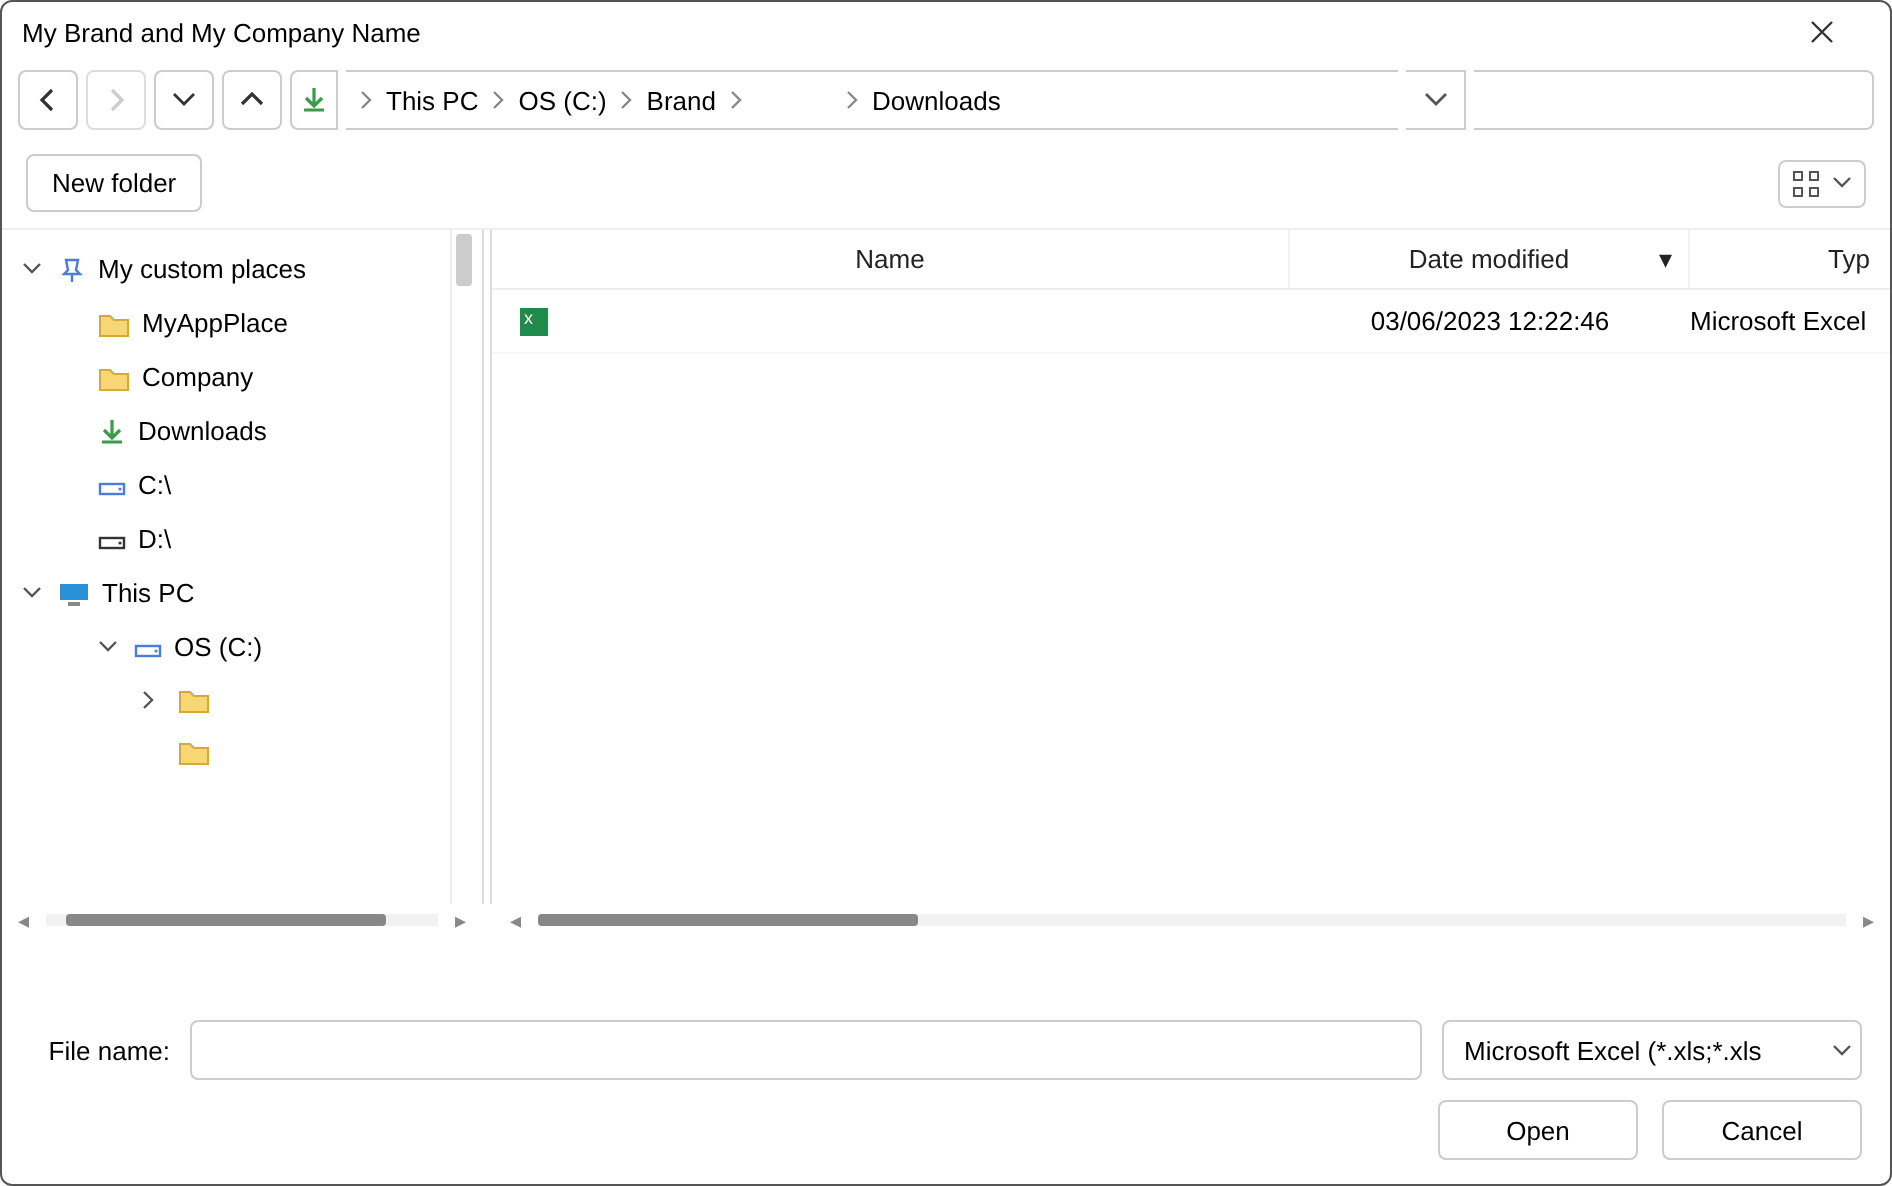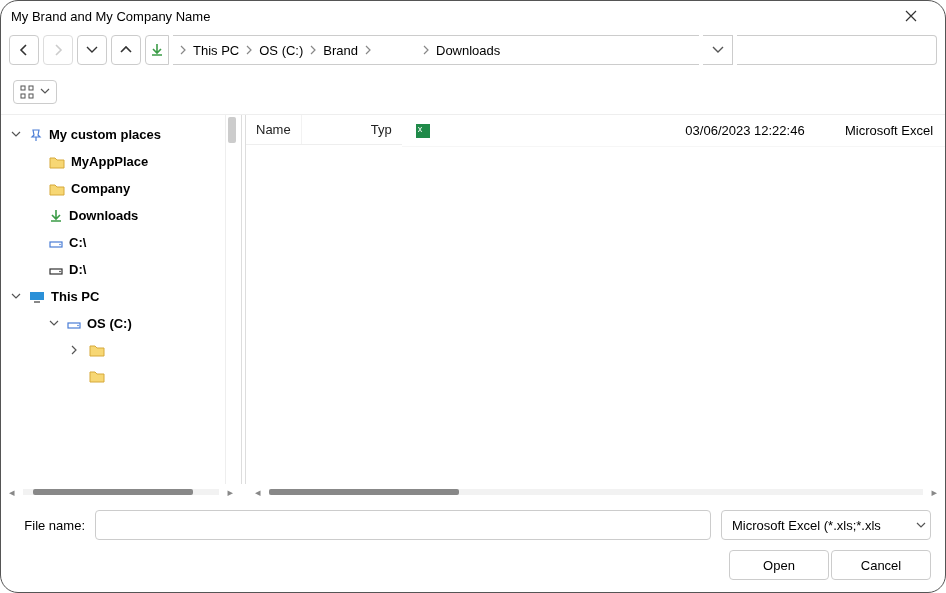--- a/index.html
+++ b/index.html
@@ -1,68 +1,68 @@
 <!DOCTYPE html>
 <html><head>
 <meta charset="utf-8">
 <style>
 * { box-sizing: border-box; margin: 0; padding: 0; font-family: "Segoe UI", Arial, sans-serif; }
 body { background: #fff; }
-.window { width: 946px; height: 593px; border: 1px solid #555; border-radius: 18px; overflow: hidden; display: flex; flex-direction: column; background:#fff; }
+.window { width: 946px; height: 593px; border: 1px solid #555; border-radius: 6px; overflow: hidden; display: flex; flex-direction: column; background:#fff; }
 .titlebar { height: 30px; display: flex; align-items: center; padding: 0 10px; font-size: 13px; position:relative; }
 .titlebar-title { flex:1; }
 .titlebar-close { width: 30px; text-align:center; cursor:pointer; font-size:14px; }
 .toolbar { height: 38px; display:flex; align-items:center; padding: 4px 8px; gap:4px; }
 .tbtn { width:30px; height:30px; border:1px solid #ccc; border-radius:4px; display:flex; align-items:center; justify-content:center; background:#fff; cursor:pointer; }
 .tbtn.disabled { color:#bbb; border-color:#ddd; cursor:default; }
 .addr-group { display:flex; align-items:center; height:30px; border:1px solid #ccc; border-radius:4px 0 0 4px; padding:0 4px; }
 .crumbs { display:flex; align-items:center; flex:1; height:30px; border:1px solid #ccc; border-left:none; border-right:none; padding:0 6px; min-width:0; }
 .crumb { display:flex; align-items:center; font-size:13px; gap:6px; padding:0 6px; cursor:pointer; white-space:nowrap; }
 .crumb-sep { color:#888; }
 .crumb-drop{ width:30px; height:30px; border:1px solid #ccc; border-left:none; display:flex; align-items:center; justify-content:center; cursor:pointer;}
 .searchbox { width:200px; height:30px; border:1px solid #ccc; border-radius:0 4px 4px 0; border-left:none; }
 .commandbar { display:flex; align-items:center; padding:8px 12px; border-bottom:1px solid #eee; height:46px; justify-content:space-between;}
 .newfolder { padding:6px 12px; border:1px solid #ccc; border-radius:4px; font-size:13px; cursor:pointer; background:#fff;}
 .viewbtn { padding:4px 6px; border:1px solid #ccc; border-radius:4px; display:flex; gap:6px; align-items:center; cursor:pointer;}
 .body { flex:1; display:flex; min-height:0;}
-.sidewrap{ position:relative; width:240px; display:flex;font-weight:bold; }
+.sidewrap{ position:relative; width:240px; display:flex; }
 .tree { flex:1; overflow:hidden; font-size:13px; padding:6px 4px 6px 2px;}
 .tree-row { display:flex; align-items:center; gap:6px; padding:6px 8px; cursor:pointer; white-space:nowrap;}
 .tree-row .exp { width:12px; text-align:center; color:#555;}
 .tree-row.level1 { padding-left:46px;}
 .tree-row.level2 { padding-left:68px;}
 .side-scroll { width:16px; border-left:1px solid #eee; position:relative;}
 .side-scroll-thumb { position:absolute; top:2px; left:2px; width:8px; height:26px; background:#ccc; border-radius:2px;}
 .splitter{ width:1px; background:#ddd;}
 .splitter2{ width:1px; background:#ddd; margin-left:3px;}
-.filegrid{ flex:1; display:flex; flex-direction:row; min-width:0; overflow:hidden;}
+.filegrid{ flex:1; display:flex; flex-direction:column; min-width:0; overflow:hidden;}
 .cols{ display:flex; border-bottom:1px solid #eee; font-size:13px; height:30px; align-items:stretch;}
 .col{ display:flex; align-items:center; padding:0 10px; border-right:1px solid #f2f2f2; color:#222; position:relative;}
 .col.cname{ flex:1; justify-content:center;}
 .col.cdate{ width:200px; justify-content:center;}
 .col.cdate .arrow{ position:absolute; right:8px;}
 .col.ctype{ width:100px; justify-content:flex-end; border-right:none;text-align:center;}
 .rows{ flex:1; overflow:hidden;}
 .frow{ display:flex; align-items:center; height:32px; font-size:13px; border-bottom:1px solid #f6f6f6; cursor:pointer;}
 .cell.cname{ flex:1; display:flex; align-items:center; gap:10px; padding-left:14px;}
 .cell.cdate{ width:200px; text-align:center;}
 .cell.ctype{ width:100px; text-align:right; padding-right:20px; white-space:nowrap; overflow:hidden;}
 .xl-icon{ width:14px; height:14px; background:#1f8a49; position:relative;}
 .xl-icon::after{ content:"x"; color:#fff; font-size:9px; position:absolute; left:2px; top:0;}
 .hscroll{ height:16px; display:flex; align-items:center; padding:0 8px; gap:8px;}
 .hscroll .arrow{ color:#888; font-size:11px; cursor:pointer;}
 .hscroll .track{ flex:1; height:6px; background:#f2f2f2; position:relative;}
 .side-hscroll .thumb{ position:absolute; left:10px; top:0; height:6px; width:160px; background:#888; border-radius:2px;}
 .file-hscroll .thumb{ position:absolute; left:0px; top:0; height:6px; width:190px; background:#888; border-radius:2px;}
 .bottom{ padding:10px 14px 12px; display:flex; flex-direction:column; gap:10px;}
-.row1{ display:flex; align-items:center; gap:10px;}
+.row1{ display:flex; align-items:center; gap:10px;margin-top:32px;}
 .fnlabel{ font-size:13px; width:70px; text-align:right;}
 .fninput{ flex:1; height:30px; border:1px solid #ccc; border-radius:4px; padding:0 8px; font-size:13px;}
 .filter{ width:210px; height:30px; border:1px solid #ccc; border-radius:4px; display:flex; align-items:center; justify-content:space-between; padding:0 4px 0 10px; font-size:13px; cursor:pointer;}
-.row2{ display:flex; justify-content:flex-end; gap:2px;}
+.row2{ display:flex; justify-content:flex-end; gap:12px;}
 .btn{ width:100px; height:30px; border:1px solid #ccc; border-radius:4px; background:#fff; font-size:13px; cursor:pointer;}
 svg{ display:block;}
 .folder-svg{ width:16px; height:14px;}
 </style>
 </head>
 <body>
 
 <div class="window">
 
   <div class="titlebar">
@@ -144,20 +144,21 @@
     </div>
     <div class="crumb-drop">
       <svg width="12" height="8" viewBox="0 0 12 8">
           <path d="M1 1 L6 6 L11 1" stroke="#555" stroke-width="1.4" fill="none"></path>
         </svg>
     </div>
     <input class="searchbox" style="">
   </div>
 
   <div class="commandbar">
+    <button class="newfolder">New folder</button>
     <div class="viewbtn">
       <svg width="14" height="14" viewBox="0 0 14 14">
         <rect x="1" y="1" width="4" height="4" fill="none" stroke="#555"></rect>
           <rect x="9" y="1" width="4" height="4" fill="none" stroke="#555"></rect>
         <rect x="1" y="9" width="4" height="4" fill="none" stroke="#555"></rect>
           <rect x="9" y="9" width="4" height="4" fill="none" stroke="#555"></rect>
       </svg>
       <svg width="10" height="7" viewBox="0 0 10 7">
           <path d="M1 1 L5 5 L9 1" stroke="#555" stroke-width="1.2" fill="none"></path>
         </svg>
@@ -260,20 +261,24 @@
     </div>
 
     <div class="splitter"></div>
     <div class="splitter2"></div>
 
     <div class="filegrid">
       <div class="cols">
         <div class="col cname">
             <span>Name</span>
           </div>
+        <div class="col cdate">
+          <span>Date modified</span>
+          <span class="arrow">▾</span>
+        </div>
         <div class="col ctype">
             <span>Typ</span>
           </div>
       </div>
       <div class="rows">
         <div class="frow">
           <div class="cell cname">
             <span class="xl-icon"></span>
           </div>
           <div class="cell cdate">03/06/2023 12:22:46</div>

